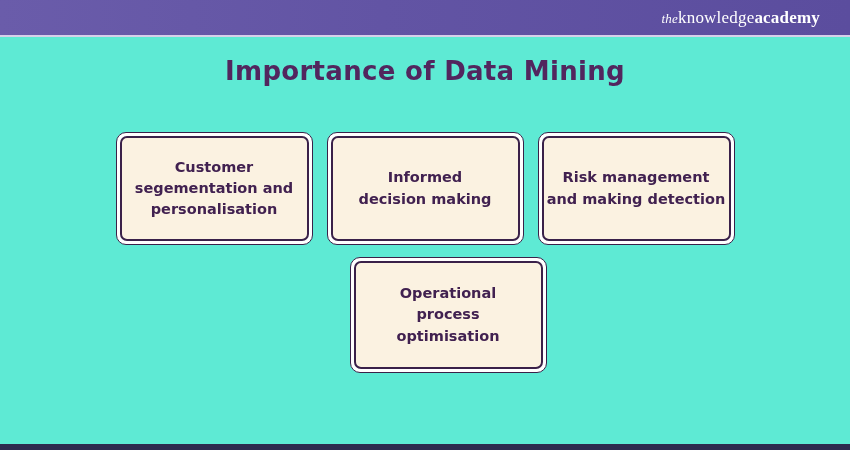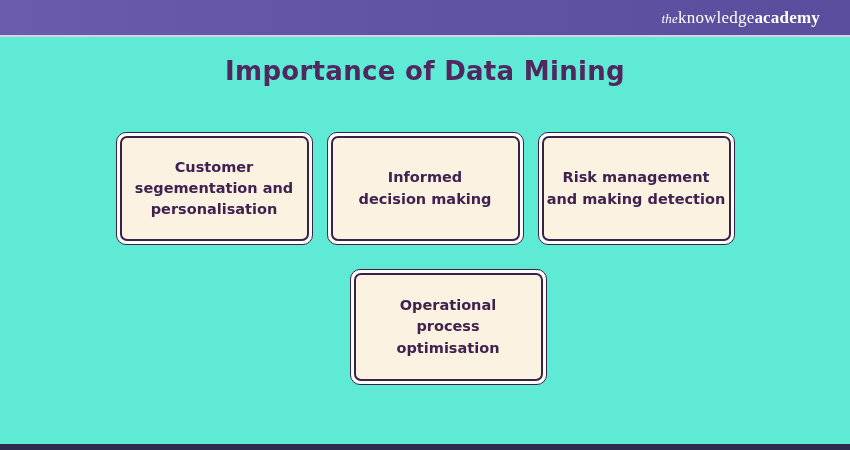--- a/index.html
+++ b/index.html
@@ -44,21 +44,21 @@
     letter-spacing: 0.3px;
     color: #52265e;
   }
   
   .rows { margin-top: 46px; }
   .row {
     display: flex;
     justify-content: center;
     gap: 14px;
   }
-  .row + .row { margin-top: 24px; padding-left: 46px; }
+  .row + .row { margin-top: 12px; padding-left: 46px; }
   .card {
     width: 197px;
     height: 113px;
     border: 1px solid #3a2149;
     border-radius: 10px;
     padding: 3px;
     background: #ffffff;
   }
   .row-2 .card { height: 116px; }
   .card-inner {

